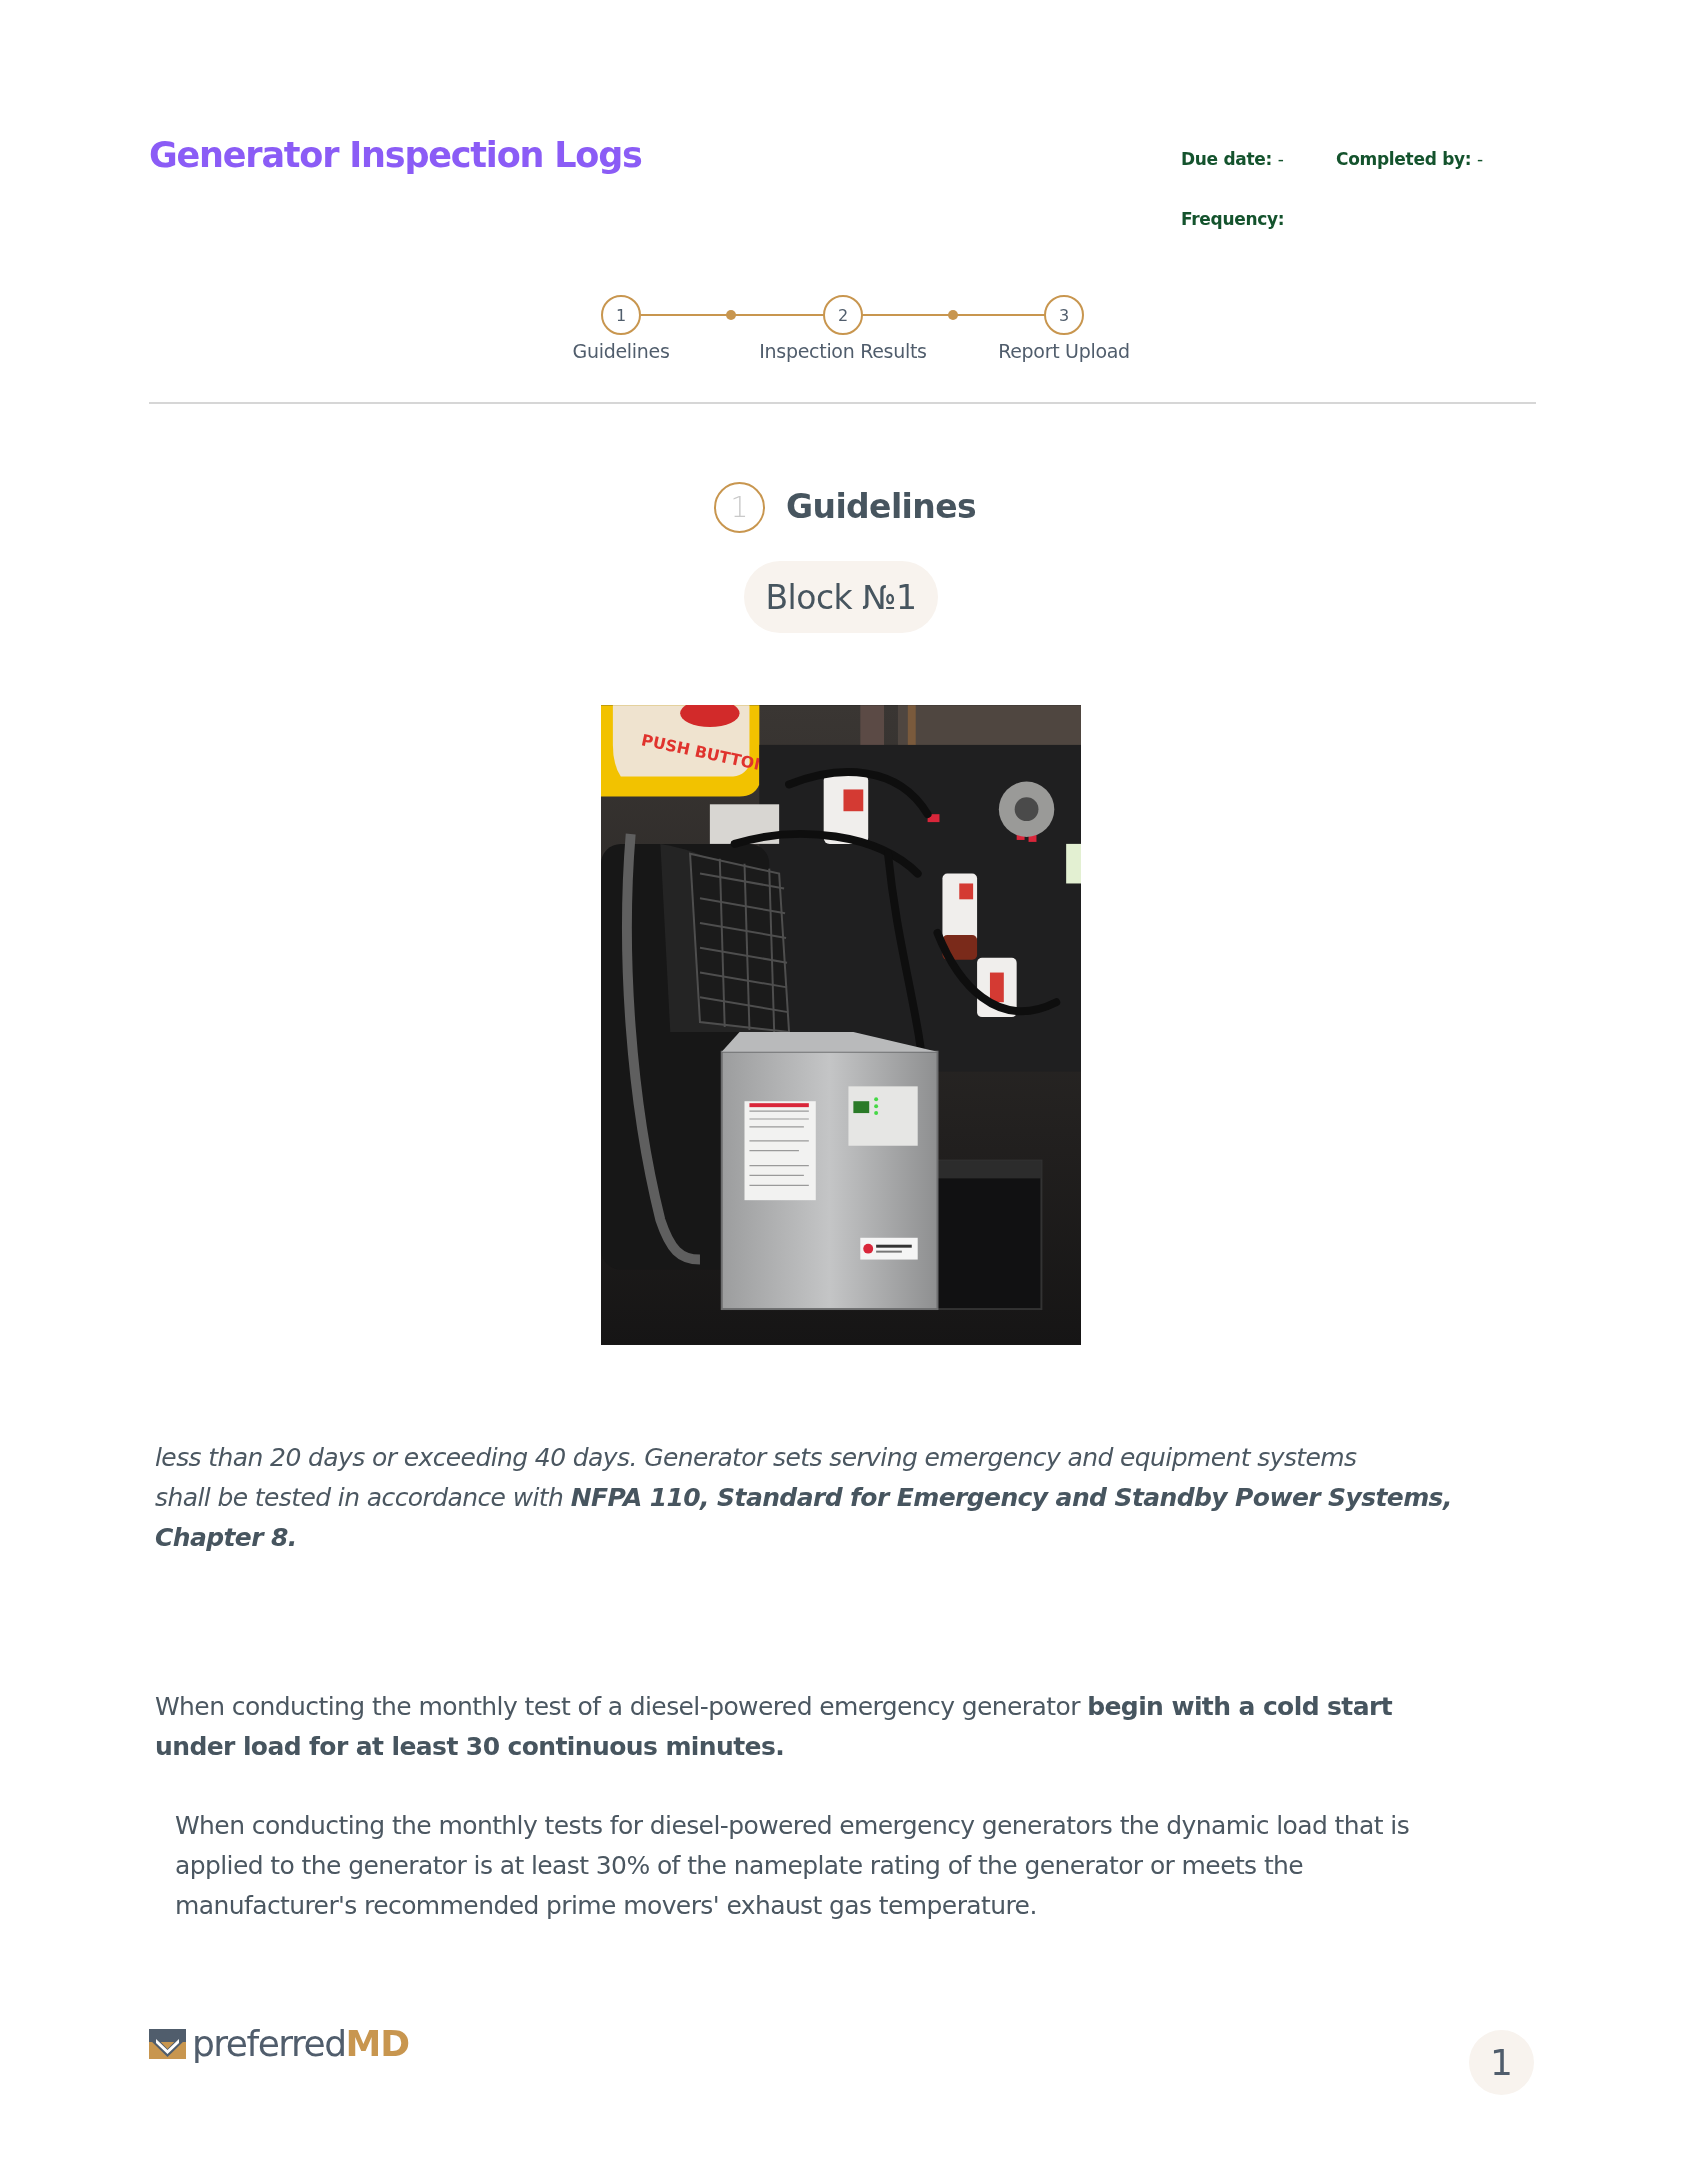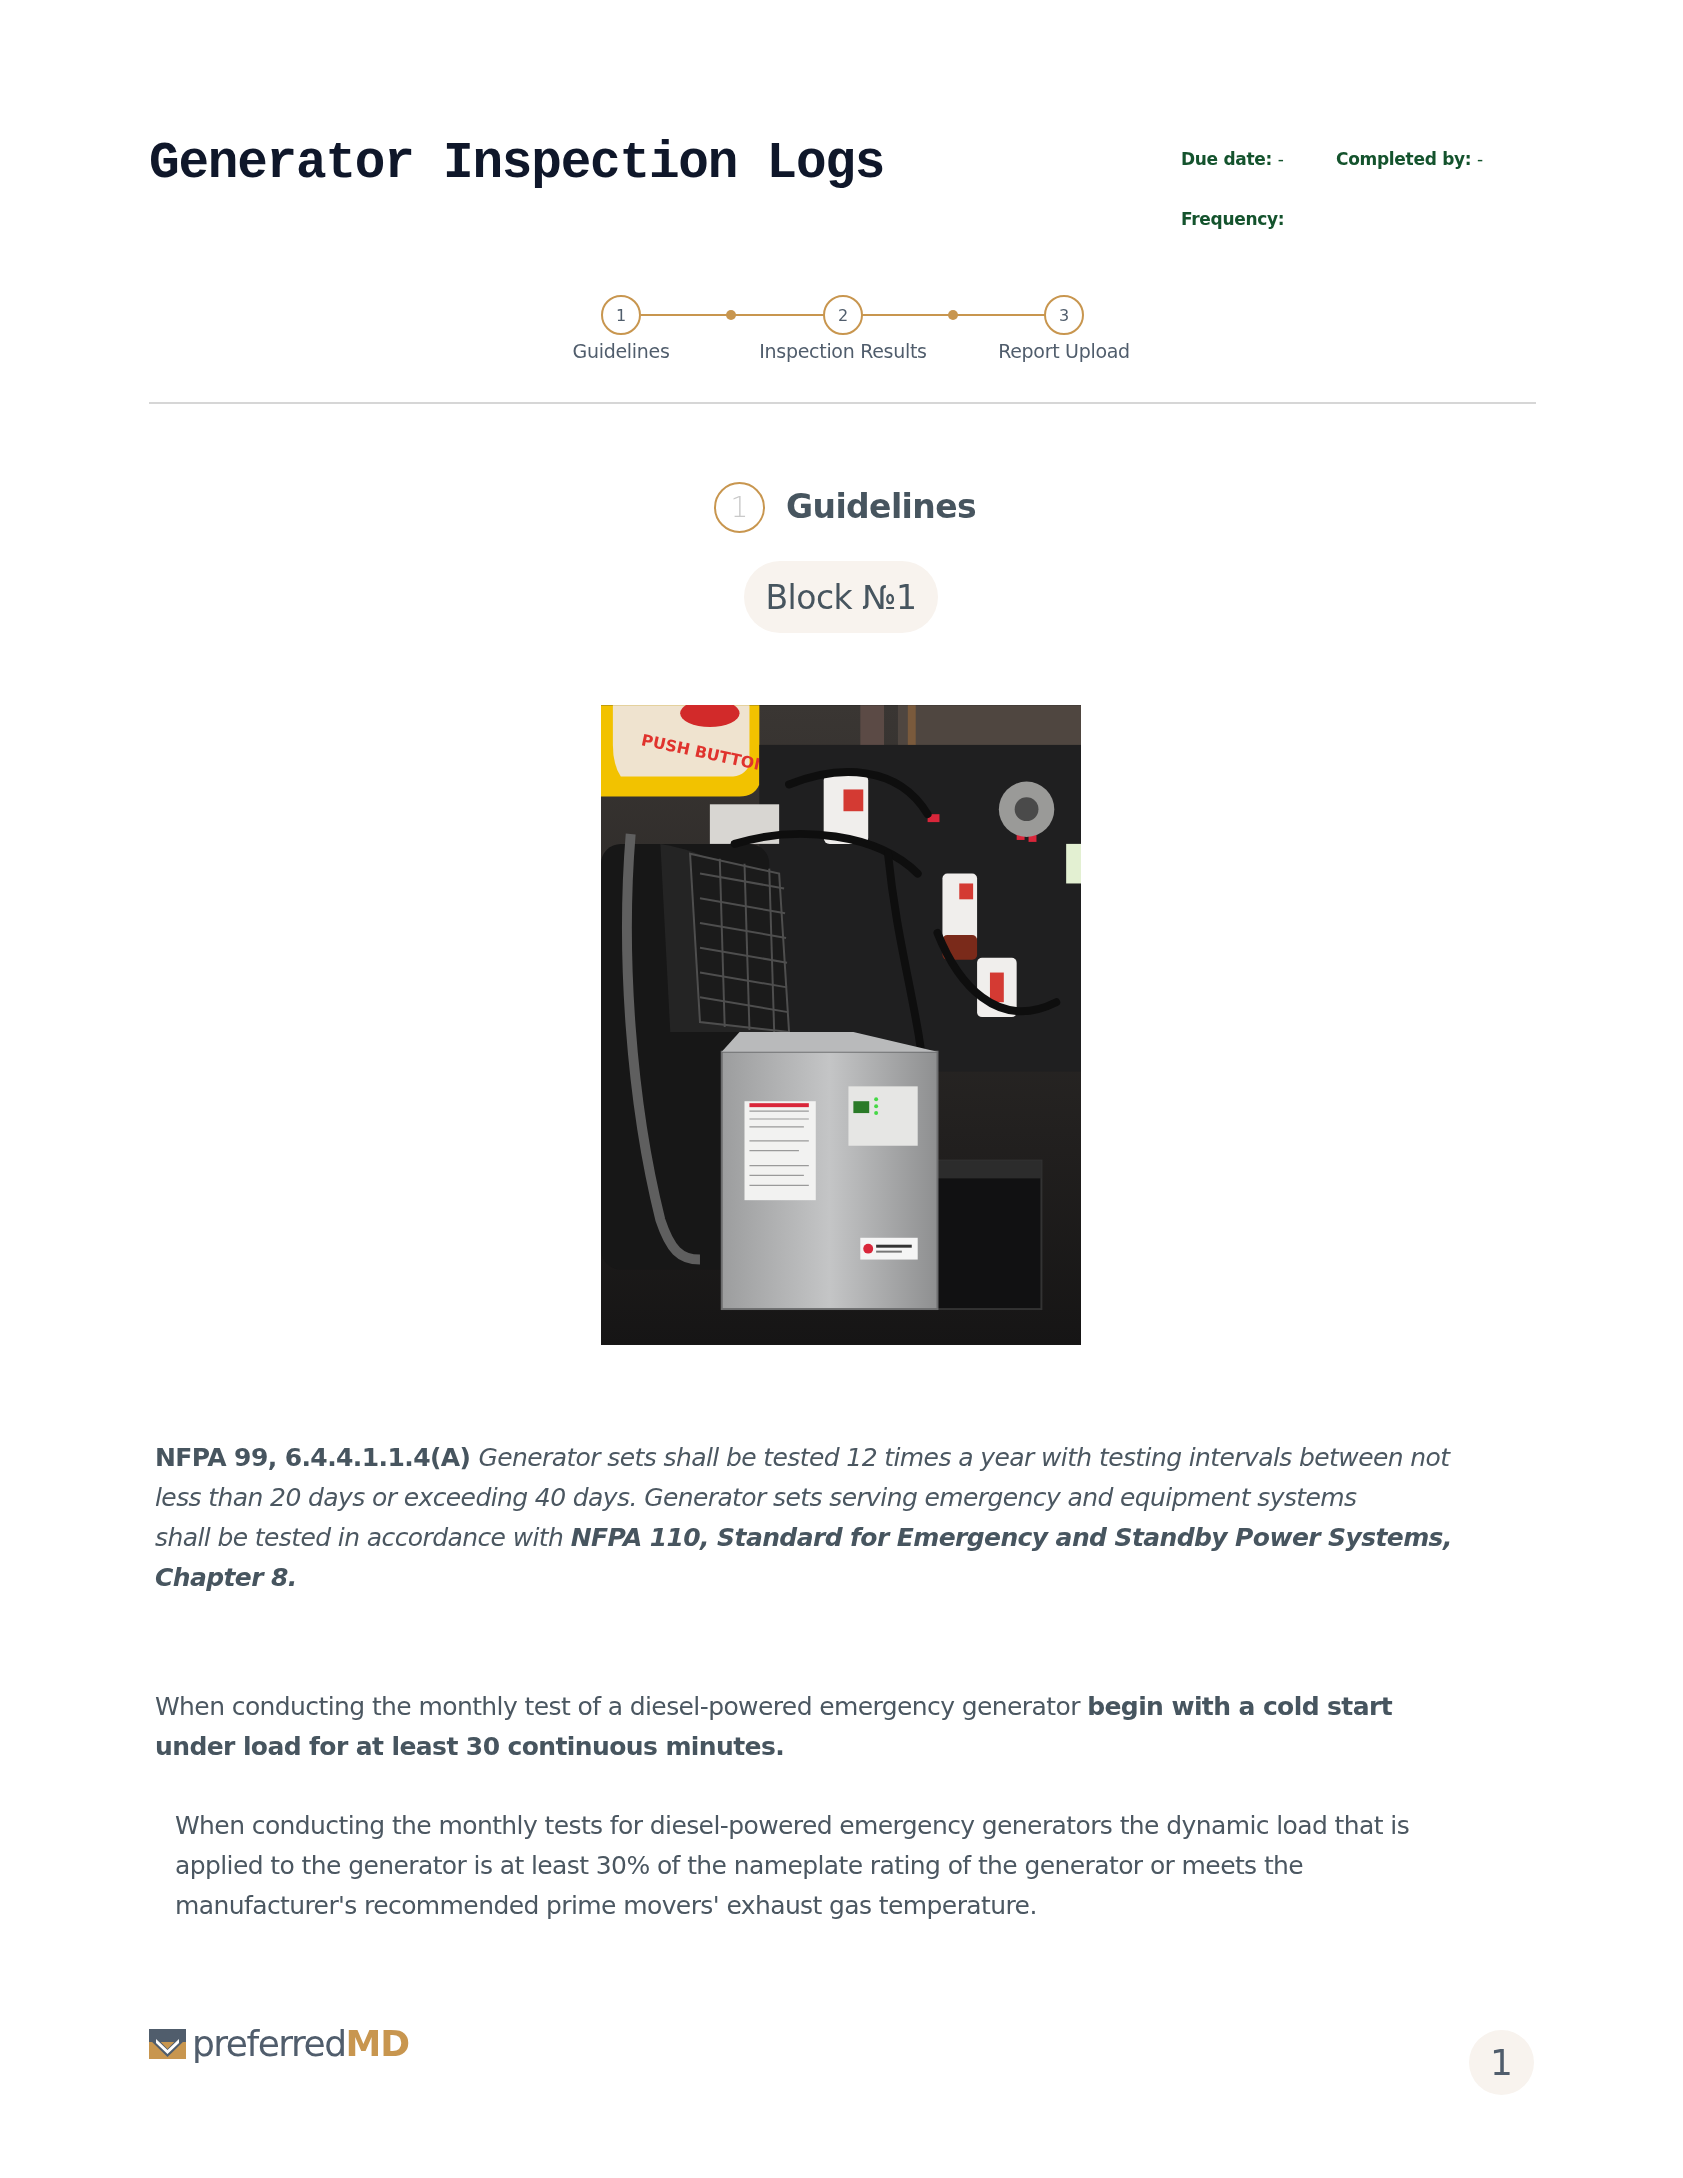--- a/index.html
+++ b/index.html
@@ -1,21 +1,21 @@
 <!DOCTYPE html>
 <html><head>
 <meta charset="utf-8">
 <style>
   html, body { margin: 0; padding: 0; background: #ffffff; }
   body { width: 1683px; height: 2178px; position: relative; overflow: hidden;
          font-family: "DejaVu Sans", sans-serif; color: #4b5761; }
   .abs { position: absolute; }
 
-  .title { left: 149px; top: 135px; font-size: 51px; font-weight: bold; color: #0f172a;
-           letter-spacing: -1.2px; white-space: nowrap; font-family: Liberation Mono, monospace; }
+  .title { left: 149px; top: 135px; font-size: 35px; font-weight: bold; color: #8b5cf6;
+           letter-spacing: -1.2px; white-space: nowrap; }
 
   .meta { font-size: 17px; font-weight: bold; color: #14532d; white-space: nowrap; letter-spacing: -0.3px; }
   .meta .val { font-weight: normal; }
 
   .stepper-line { height: 2px; background: #c8964f; top: 314px; }
   .step-circle { width: 40px; height: 40px; border: 2px solid #c8964f; border-radius: 50%;
                  box-sizing: border-box; background: #fff; display: flex; align-items: center;
                  justify-content: center; font-size: 16px; color: #505d6c; top: 295px; }
   .step-dot { width: 10px; height: 10px; border-radius: 50%; background: #c8964f; top: 310px; }
   .step-label { top: 340px; font-size: 19px; color: #505d6c; white-space: nowrap;
@@ -189,21 +189,20 @@
     </g>
     <rect x="150" y="402" width="60" height="4" fill="#d9263a"></rect>
     <rect x="262" y="538" width="58" height="22" fill="#f5f5f5"></rect>
     <circle cx="270" cy="549" r="5" fill="#d9263a"></circle>
     <rect x="278" y="545" width="36" height="3" fill="#333"></rect>
     <rect x="278" y="551" width="26" height="2" fill="#777"></rect>
   </svg>
 </div>
 
 <div class="abs para" style="top:1438px;">
-  <span class="line"><span class="b">NFPA 99, 6.4.4.1.1.4(A) </span><span class="i">Generator sets shall be tested 12 times a year with testing intervals between not</span></span>
   <span class="line"><span class="i">less than 20 days or exceeding 40 days. Generator sets serving emergency and equipment systems</span></span>
   <span class="line"><span class="i">shall be tested in accordance with </span><span class="b i">NFPA 110, Standard for Emergency and Standby Power Systems,</span></span>
   <span class="line"><span class="b i">Chapter 8.</span></span>
 </div>
 
 <div class="abs para" style="top:1687px;">
   <span class="line"><span>When conducting the monthly test of a diesel-powered emergency generator </span><span class="b">begin with a cold start</span></span>
   <span class="line"><span class="b">under load for at least 30 continuous minutes.</span></span>
 </div>
 

